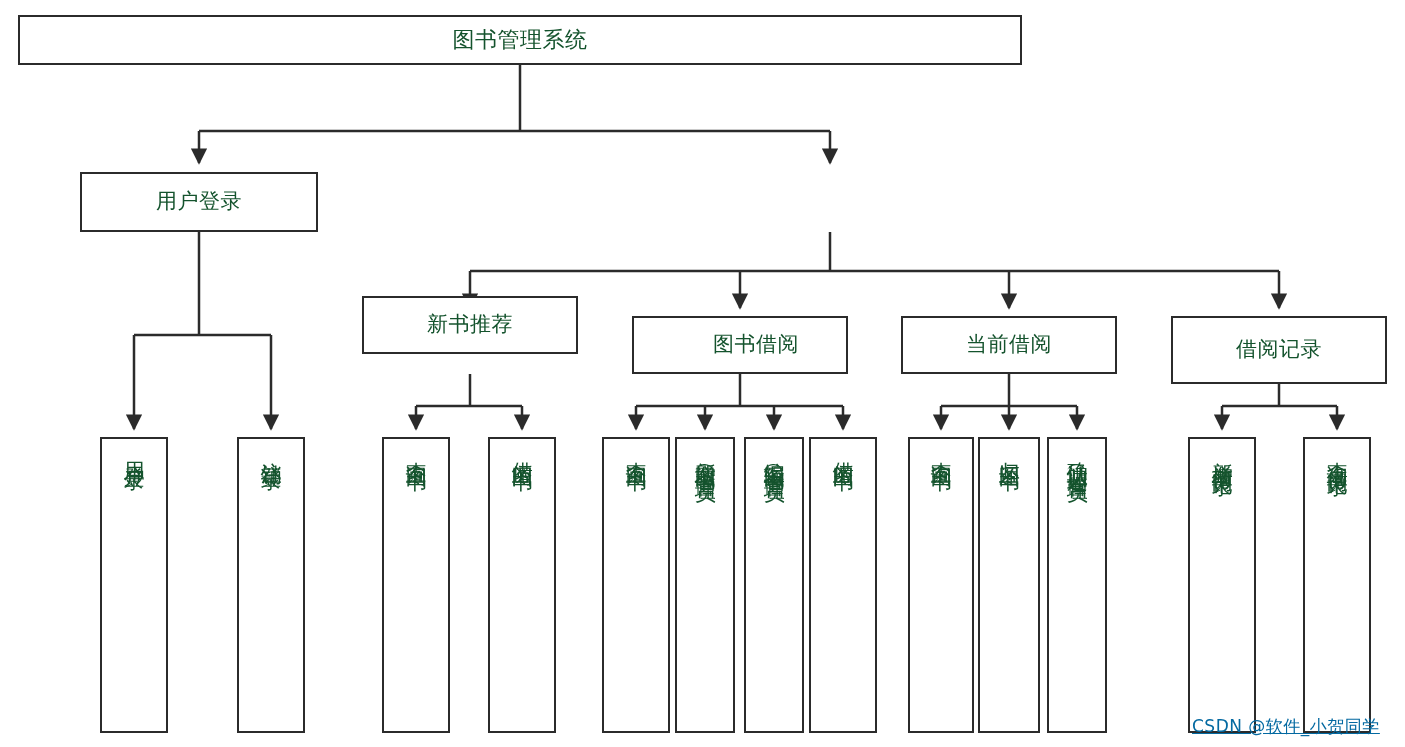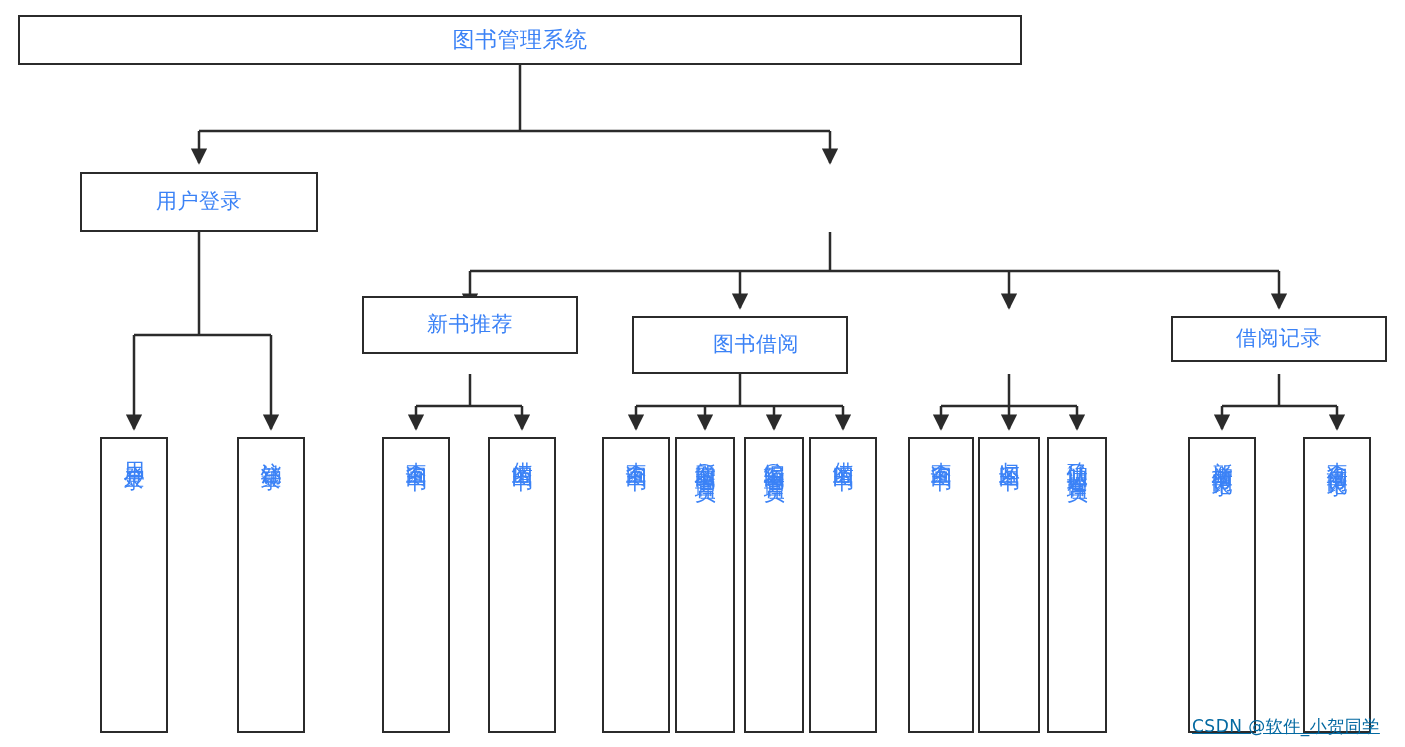--- a/index.html
+++ b/index.html
@@ -33,21 +33,21 @@
     background: #ffffff;
     border: 2.5px solid #2b2b2b;
     display: flex;
     align-items: center;
     justify-content: center;
     z-index: 2;
   }
   .node-label {
     font-size: 21px;
     line-height: 1.12;
-    color: #3b82f6;
+    color: #14532d;
     letter-spacing: 0.5px;
     text-align: center;
     white-space: nowrap;
   }
   
   .node.h .node-label {
     font-size: 21px;
   }
   .node.root .node-label {
     font-size: 22px;
@@ -141,22 +141,25 @@
 
 
   <div class="node h" style="left:362px; top:296px; width:216px; height:58px;">
     <span class="node-label">新书推荐</span>
   </div>
 
   <div class="node h" style="left:632px; top:316px; width:216px; height:58px;padding-left:32px;">
     <span class="node-label">图书借阅</span>
   </div>
 
-
-  <div class="node h" style="left:1171px; top:316px; width:216px; height:46px;align-items:center;">
+  <div class="node h" style="left:901px; top:316px; width:216px; height:58px;">
+    <span class="node-label">当前借阅</span>
+  </div>
+
+  <div class="node h" style="left:1171px; top:316px; width:216px; height:68px;align-items:center;">
     <span class="node-label">借阅记录</span>
   </div>
 
   <div class="node v" style="left:100px; top:437px; width:68px; height:296px;">
     <span class="node-label">用户登录</span>
   </div>
 
   <div class="node v" style="left:237px; top:437px; width:68px; height:296px;">
     <span class="node-label">注销登录</span>
   </div>

